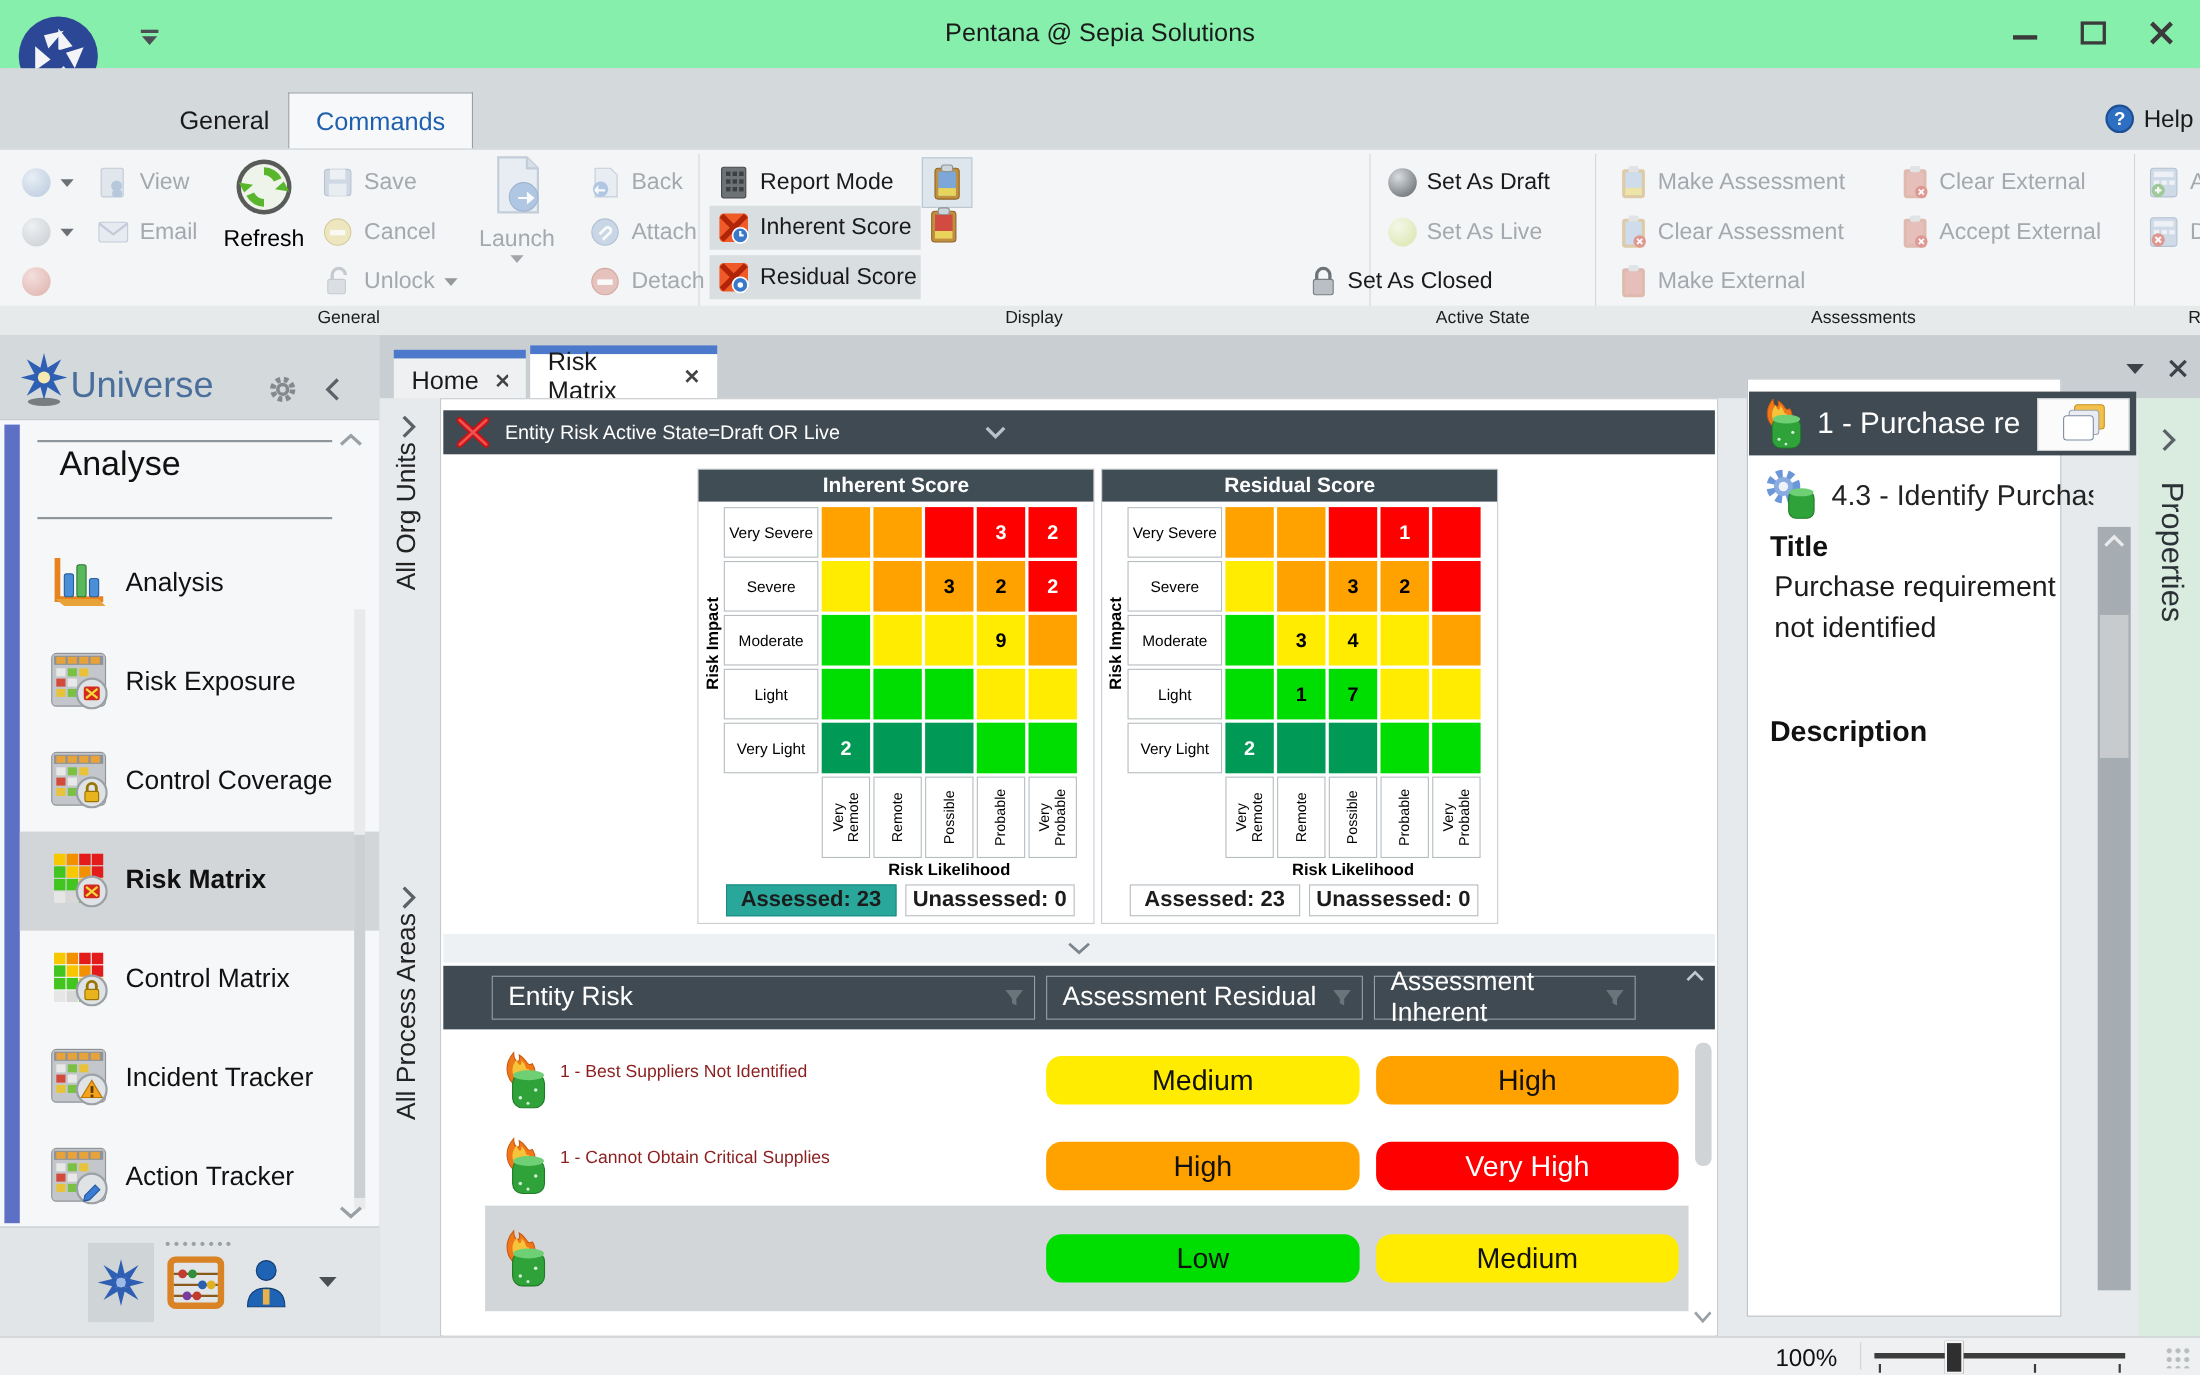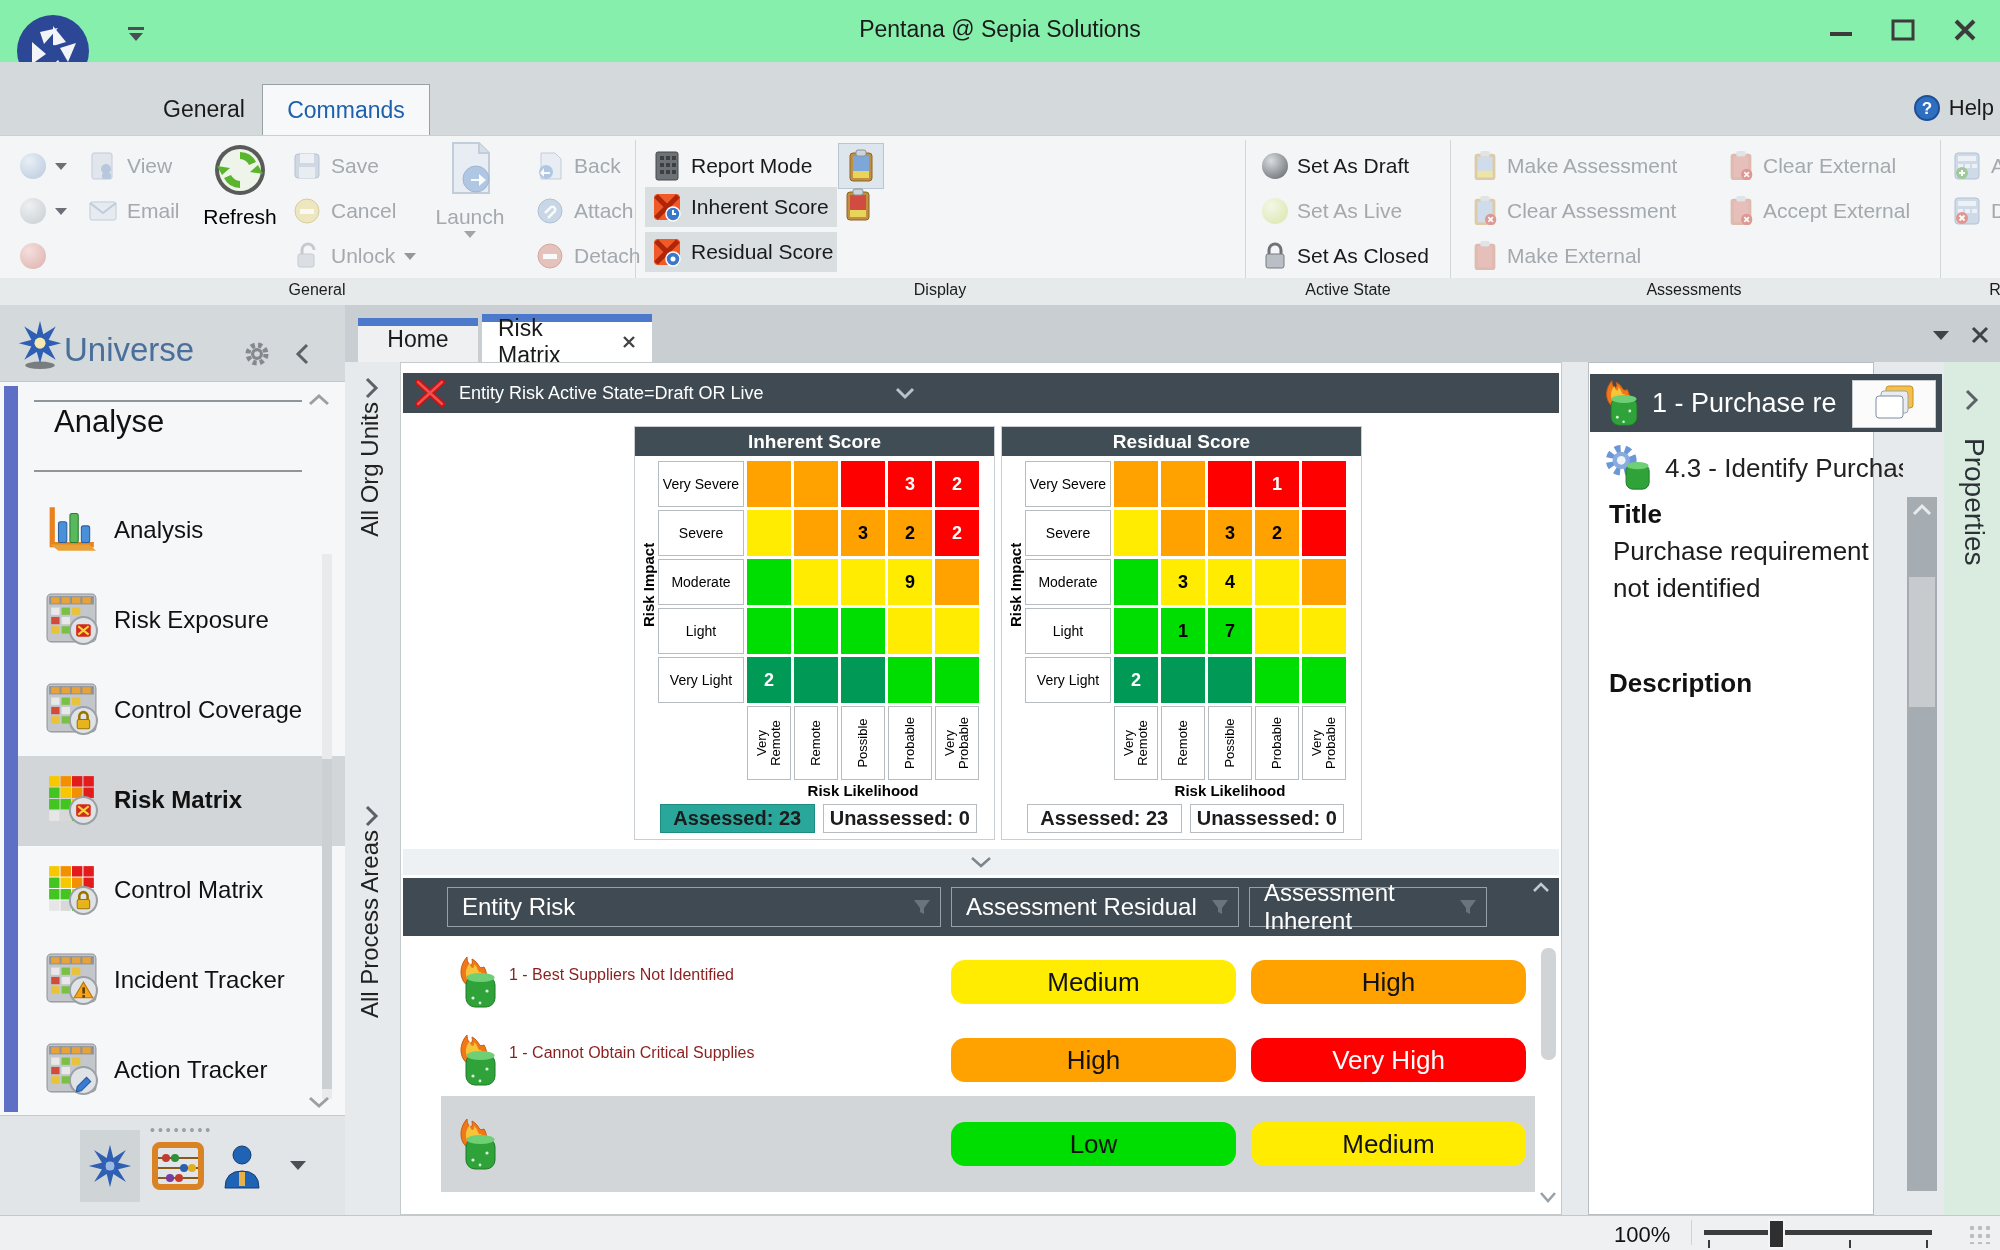--- a/index.html
+++ b/index.html
@@ -53,21 +53,21 @@
   .grip{position:absolute;left:150px;top:6px;letter-spacing:3px;color:#9aa0a4;font-size:14px;}
   .fbtn{position:absolute;top:14px;width:60px;height:72px;display:flex;align-items:center;justify-content:center;}
   .fbtn.sel{background:#cfd4d7;}
   .chev{stroke:#5a6167;stroke-width:3;fill:none;}
 
   
   #main-bg{left:345px;top:305px;width:1655px;height:910px;background:#c9ced2;}
   .dtab{position:absolute;height:48px;cursor:pointer;}
   .dtab .bar{position:absolute;left:0;top:0;right:0;height:8px;background:#4c79cc;}
   .dtab .body{position:absolute;left:0;top:8px;right:0;bottom:0;display:flex;align-items:center;gap:14px;padding:0 16px;font-size:23px;color:#1a1a1a;}
-  .dtab.inactive .body{background:#eef0f1;flex-direction:column;}
+  .dtab.inactive .body{background:#eef0f1;}
   .dtab.active .body{background:#ffffff;}
   #content-base{left:345px;top:362px;width:1655px;height:853px;background:#e7eaec;}
 
   
   .vstrip{position:absolute;left:3px;width:50px;}
   .vstrip .vlabel{position:absolute;left:8px;top:40px;writing-mode:vertical-rl;transform:rotate(180deg);font-size:24px;color:#222;white-space:nowrap;}
 
   
   #doc{position:absolute;left:55px;top:0;width:1162px;height:853px;background:#fff;border:1px solid #c5cacd;box-sizing:border-box;}
   #filterbar{position:absolute;left:2px;top:10px;width:1156px;height:40px;background:#3f4a52;display:flex;align-items:center;}
@@ -99,21 +99,21 @@
   .th .funnel{position:absolute;right:8px;top:9px;opacity:.55;}
   #tbl-body{position:absolute;left:2px;top:573px;width:1156px;height:278px;background:#fff;}
   .t-row{position:absolute;left:38px;width:1094px;}
   .t-row.sel{background:#d2d6d9;}
   .t-title{position:absolute;left:68px;font-size:16px;color:#8b1e1e;white-space:nowrap;}
   .pill{position:absolute;height:44px;border-radius:14px;display:flex;align-items:center;justify-content:center;font-size:26px;color:#111;}
   .pill.cR{color:#fff;}
   #tbl-scroll-thumb{position:absolute;left:1140px;top:585px;width:15px;height:112px;background:#d0d4d7;border-radius:7px;}
 
   
-  #rpanel{left:1588px;top:362px;width:286px;height:853px;background:#fff;border:1px solid #b9bec2;box-sizing:border-box;}
+  #rpanel{left:1588px;top:344px;width:286px;height:853px;background:#fff;border:1px solid #b9bec2;box-sizing:border-box;}
   #rp-head{position:absolute;left:1px;top:11px;width:352px;height:58px;background:#3f4a52;display:flex;align-items:center;}
   #rp-head .ttl{color:#fff;font-size:27px;margin-left:10px;width:188px;white-space:nowrap;overflow:hidden;}
   #rp-pagesbtn{position:absolute;right:6px;top:6px;width:82px;height:46px;background:#fbfbfb;border:1px solid #c8cccf;display:flex;align-items:center;justify-content:center;}
   #rp-process{position:absolute;left:14px;top:80px;display:flex;align-items:center;gap:12px;width:300px;}
   #rp-process .ptxt{font-size:26px;color:#222;white-space:nowrap;overflow:hidden;width:238px;}
   .rp-label{position:absolute;left:20px;font-size:26px;font-weight:bold;color:#111;}
   .rp-text{position:absolute;left:24px;width:288px;font-size:26px;line-height:37px;color:#1c1c1c;}
   #rp-scroll{position:absolute;left:318px;top:134px;width:30px;height:694px;background:#a6adb2;}
   #rp-scroll .thumb{position:absolute;left:2px;top:80px;width:26px;height:130px;background:#c7cbce;}
   #props-strip{left:1944px;top:362px;width:56px;height:853px;background:#d9ecdf;}
@@ -354,21 +354,21 @@
       </div>
 
     <div class="rbtn" style="left:1262px;top:10px;">
       <span class="orb" style="background:radial-gradient(circle at 35% 30%,#d9dde0,#5c6166);"></span>
       <span class="lbl">Set As Draft</span>
       </div>
     <div class="rbtn dis" style="left:1262px;top:55px;">
       <span class="orb" style="background:radial-gradient(circle at 35% 30%,#f3f9d8,#bcd55e);"></span>
       <span class="lbl">Set As Live</span>
       </div>
-    <div class="rbtn" style="left:1262px;top:100px;">
+    <div class="rbtn" style="left:1190px;top:100px;">
       <svg width="26" height="30" viewBox="0 0 26 30">
           <path d="M7 13 v-4 a6 6 0 0 1 12 0 v4" fill="none" stroke="#6e7377" stroke-width="3"></path>
           <rect x="4" y="13" width="18" height="14" rx="2" fill="#b9bfc4" stroke="#787d82"></rect>
         </svg>
       <span class="lbl">Set As Closed</span>
       </div>
 
     <div class="rbtn dis" style="left:1472px;top:10px;">
       <svg width="26" height="32" viewBox="0 0 26 34">
           <rect x="2" y="4" width="22" height="28" rx="3" fill="#c9a05a"></rect>

